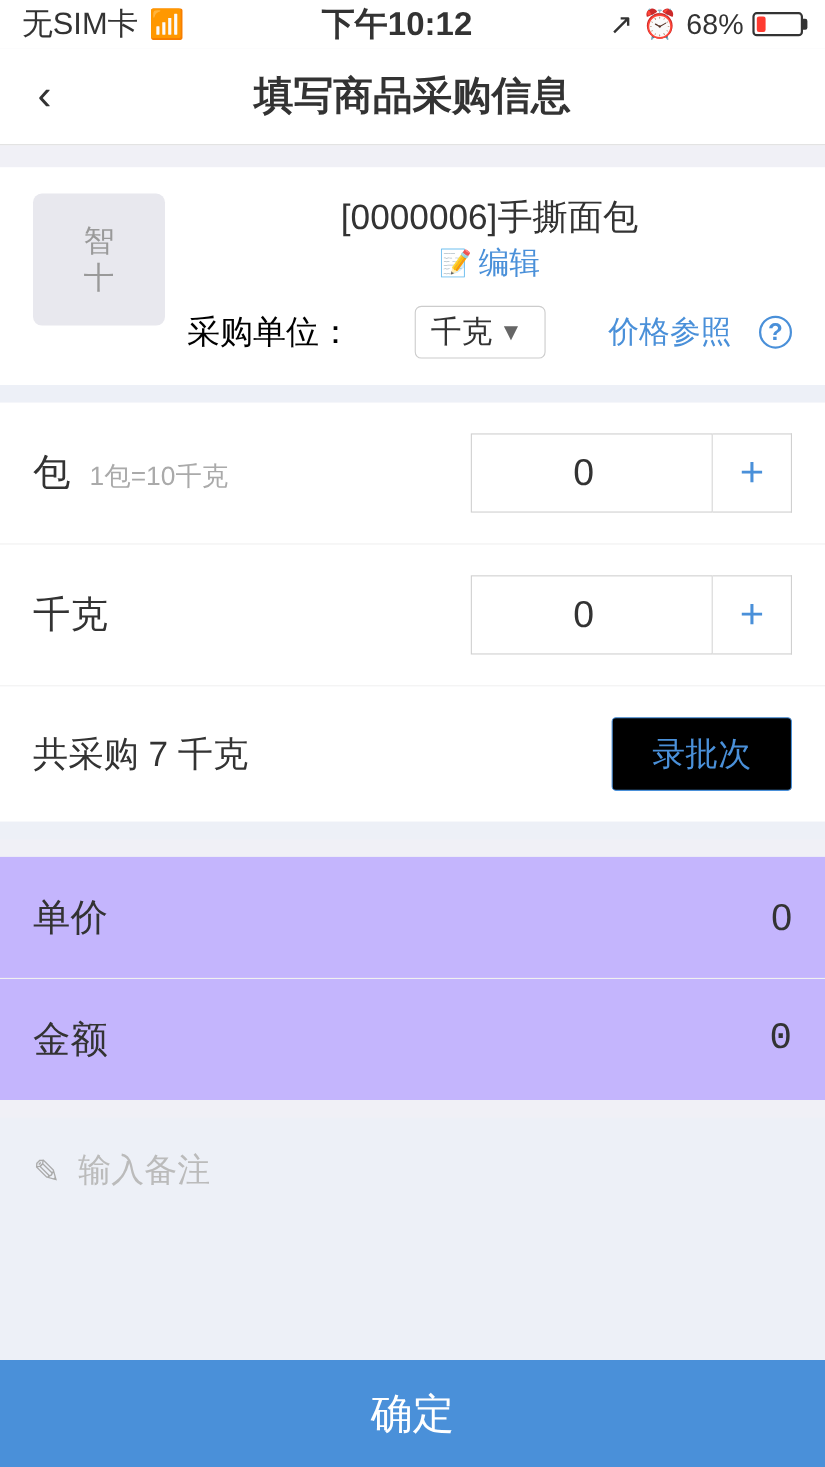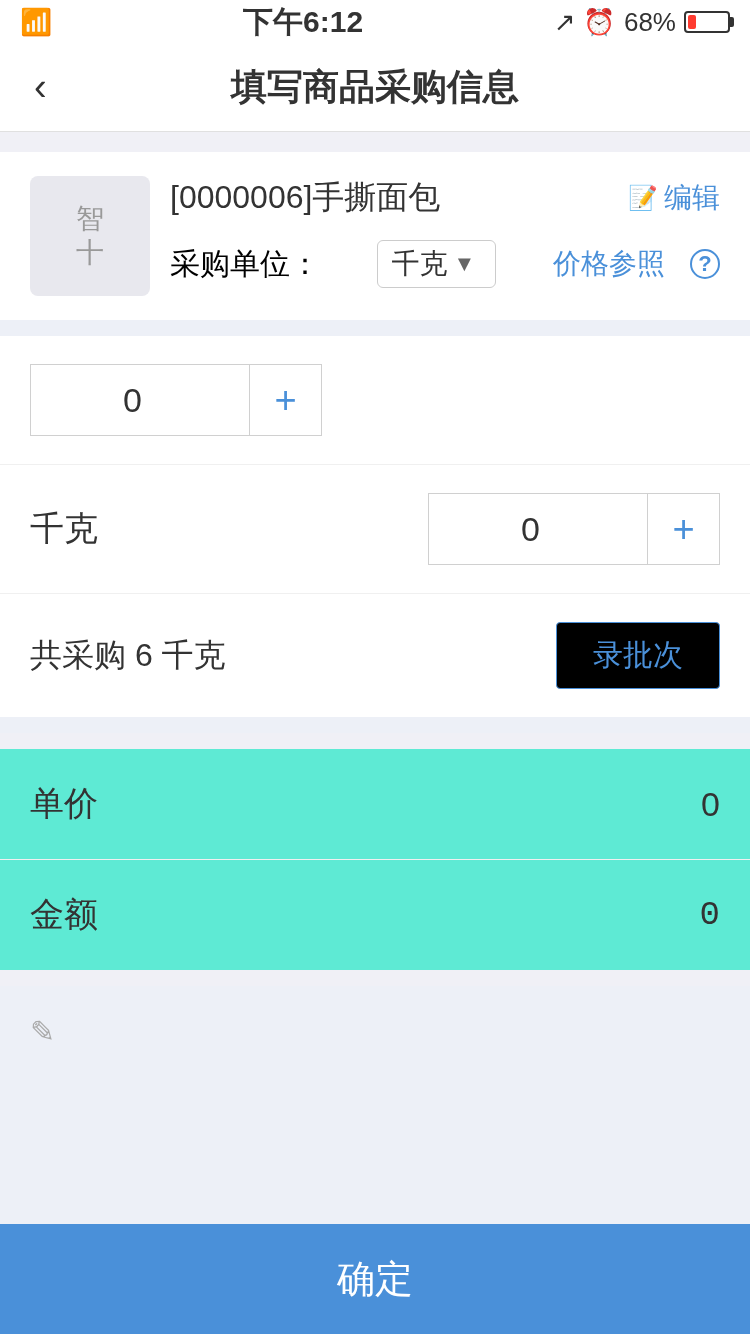--- a/index.html
+++ b/index.html
@@ -81,20 +81,21 @@
       display: flex; align-items: center; justify-content: center;
       flex-shrink: 0;
     }
     .product-logo-text {
       font-size: 28px; color: #999; text-align: center; line-height: 1.2;
     }
     .product-info { flex: 1; }
     .product-name-row {
       display: flex; align-items: center; justify-content: space-between;
       margin-bottom: 20px;
+      flex-direction: column;
     }
     .product-name { font-size: 32px; font-weight: 500; color: #333; }
     .edit-btn {
       display: flex; align-items: center; gap: 6px;
       color: #4a90d9; font-size: 28px; cursor: pointer;
     }
     .edit-icon { font-size: 24px; }
     .unit-row {
       display: flex; align-items: center; justify-content: space-between;
     }
@@ -165,21 +166,21 @@
       background: #000000;
       color: #4a90d9;
       padding: 12px 36px;
       font-size: 30px;
       border-radius: 4px;
       cursor: pointer;
     }
 
     
     .price-section {
-      background: #5eead4;
+      background: #c4b5fd;
       margin-top: 16px;
     }
     .price-row {
       display: flex; align-items: center; justify-content: space-between;
       padding: 32px 30px;
       border-bottom: 1px solid #f0f0f0;
     }
     .price-row:last-child { border-bottom: none; font-family: Liberation Mono, monospace; }
     .price-label { font-size: 34px; color: #333; }
     .price-value { font-size: 34px; color: #333; }
@@ -198,38 +199,39 @@
     .bottom-area {
       flex: 1; background: #edf0f7;
       min-height: 300px;
     }
 
     
     .confirm-btn-wrap {
       position: fixed;
       bottom: 0; left: 0; width: 750px;
       background: #4a90d9;
-      height: 110px;
+      height: 98px;
       display: flex; align-items: center; justify-content: center;
       cursor: pointer;
     }
     .confirm-btn-label {
       font-size: 38px; color: #fff; font-weight: 500;
     }
 
     .wifi-icon { font-size: 26px; }
   </style>
 </head>
 <body>
 
 <div class="status-bar">
   <div class="status-left">
+    <span>无SIM卡</span>
     <span class="wifi-icon">📶</span>
   </div>
-  <div class="status-center">下午6:12</div>
+  <div class="status-center">下午10:12</div>
   <div class="status-right">
     <span>↗</span>
     <span>⏰</span>
     <span>68%</span>
     <span class="battery-icon">
       <span class="battery-body">
         <span class="battery-fill"></span>
       </span>
     </span>
   </div>
@@ -267,54 +269,59 @@
       </div>
     </div>
   </div>
 </div>
 
 <div class="divider-thick"></div>
 
 <div class="input-section">
 
   <div class="input-row">
+    <div class="input-label">
+      <span>包</span>
+      <span class="input-sub">1包=10千克</span>
+    </div>
     <div class="input-right">
       <input type="number" class="quantity-input" value="0" style="">
       <div class="plus-btn">+</div>
     </div>
   </div>
 
   <div class="input-row">
     <div class="input-label">千克</div>
     <div class="input-right">
       <input type="number" class="quantity-input" value="0" style="">
       <div class="plus-btn">+</div>
     </div>
   </div>
 </div>
 
 <div class="summary-row">
-  <span class="summary-text">共采购 6 千克</span>
+  <span class="summary-text">共采购 7 千克</span>
   <button class="record-btn">录批次</button>
 </div>
 
 <div class="divider-thick"></div>
 
 <div class="price-section">
   <div class="price-row">
     <span class="price-label">单价</span>
     <span class="price-value">0</span>
   </div>
   <div class="price-row">
     <span class="price-label">金额</span>
     <span class="price-value">0</span>
   </div>
 </div>
 
 <div class="remark-section">
   <span class="pencil-icon">✎</span>
+  <span class="remark-placeholder">输入备注</span>
 </div>
 
 <div class="bottom-area"></div>
 
 <div class="confirm-btn-wrap">
   <span class="confirm-btn-label">确定</span>
 </div>
 
 </body></html>

